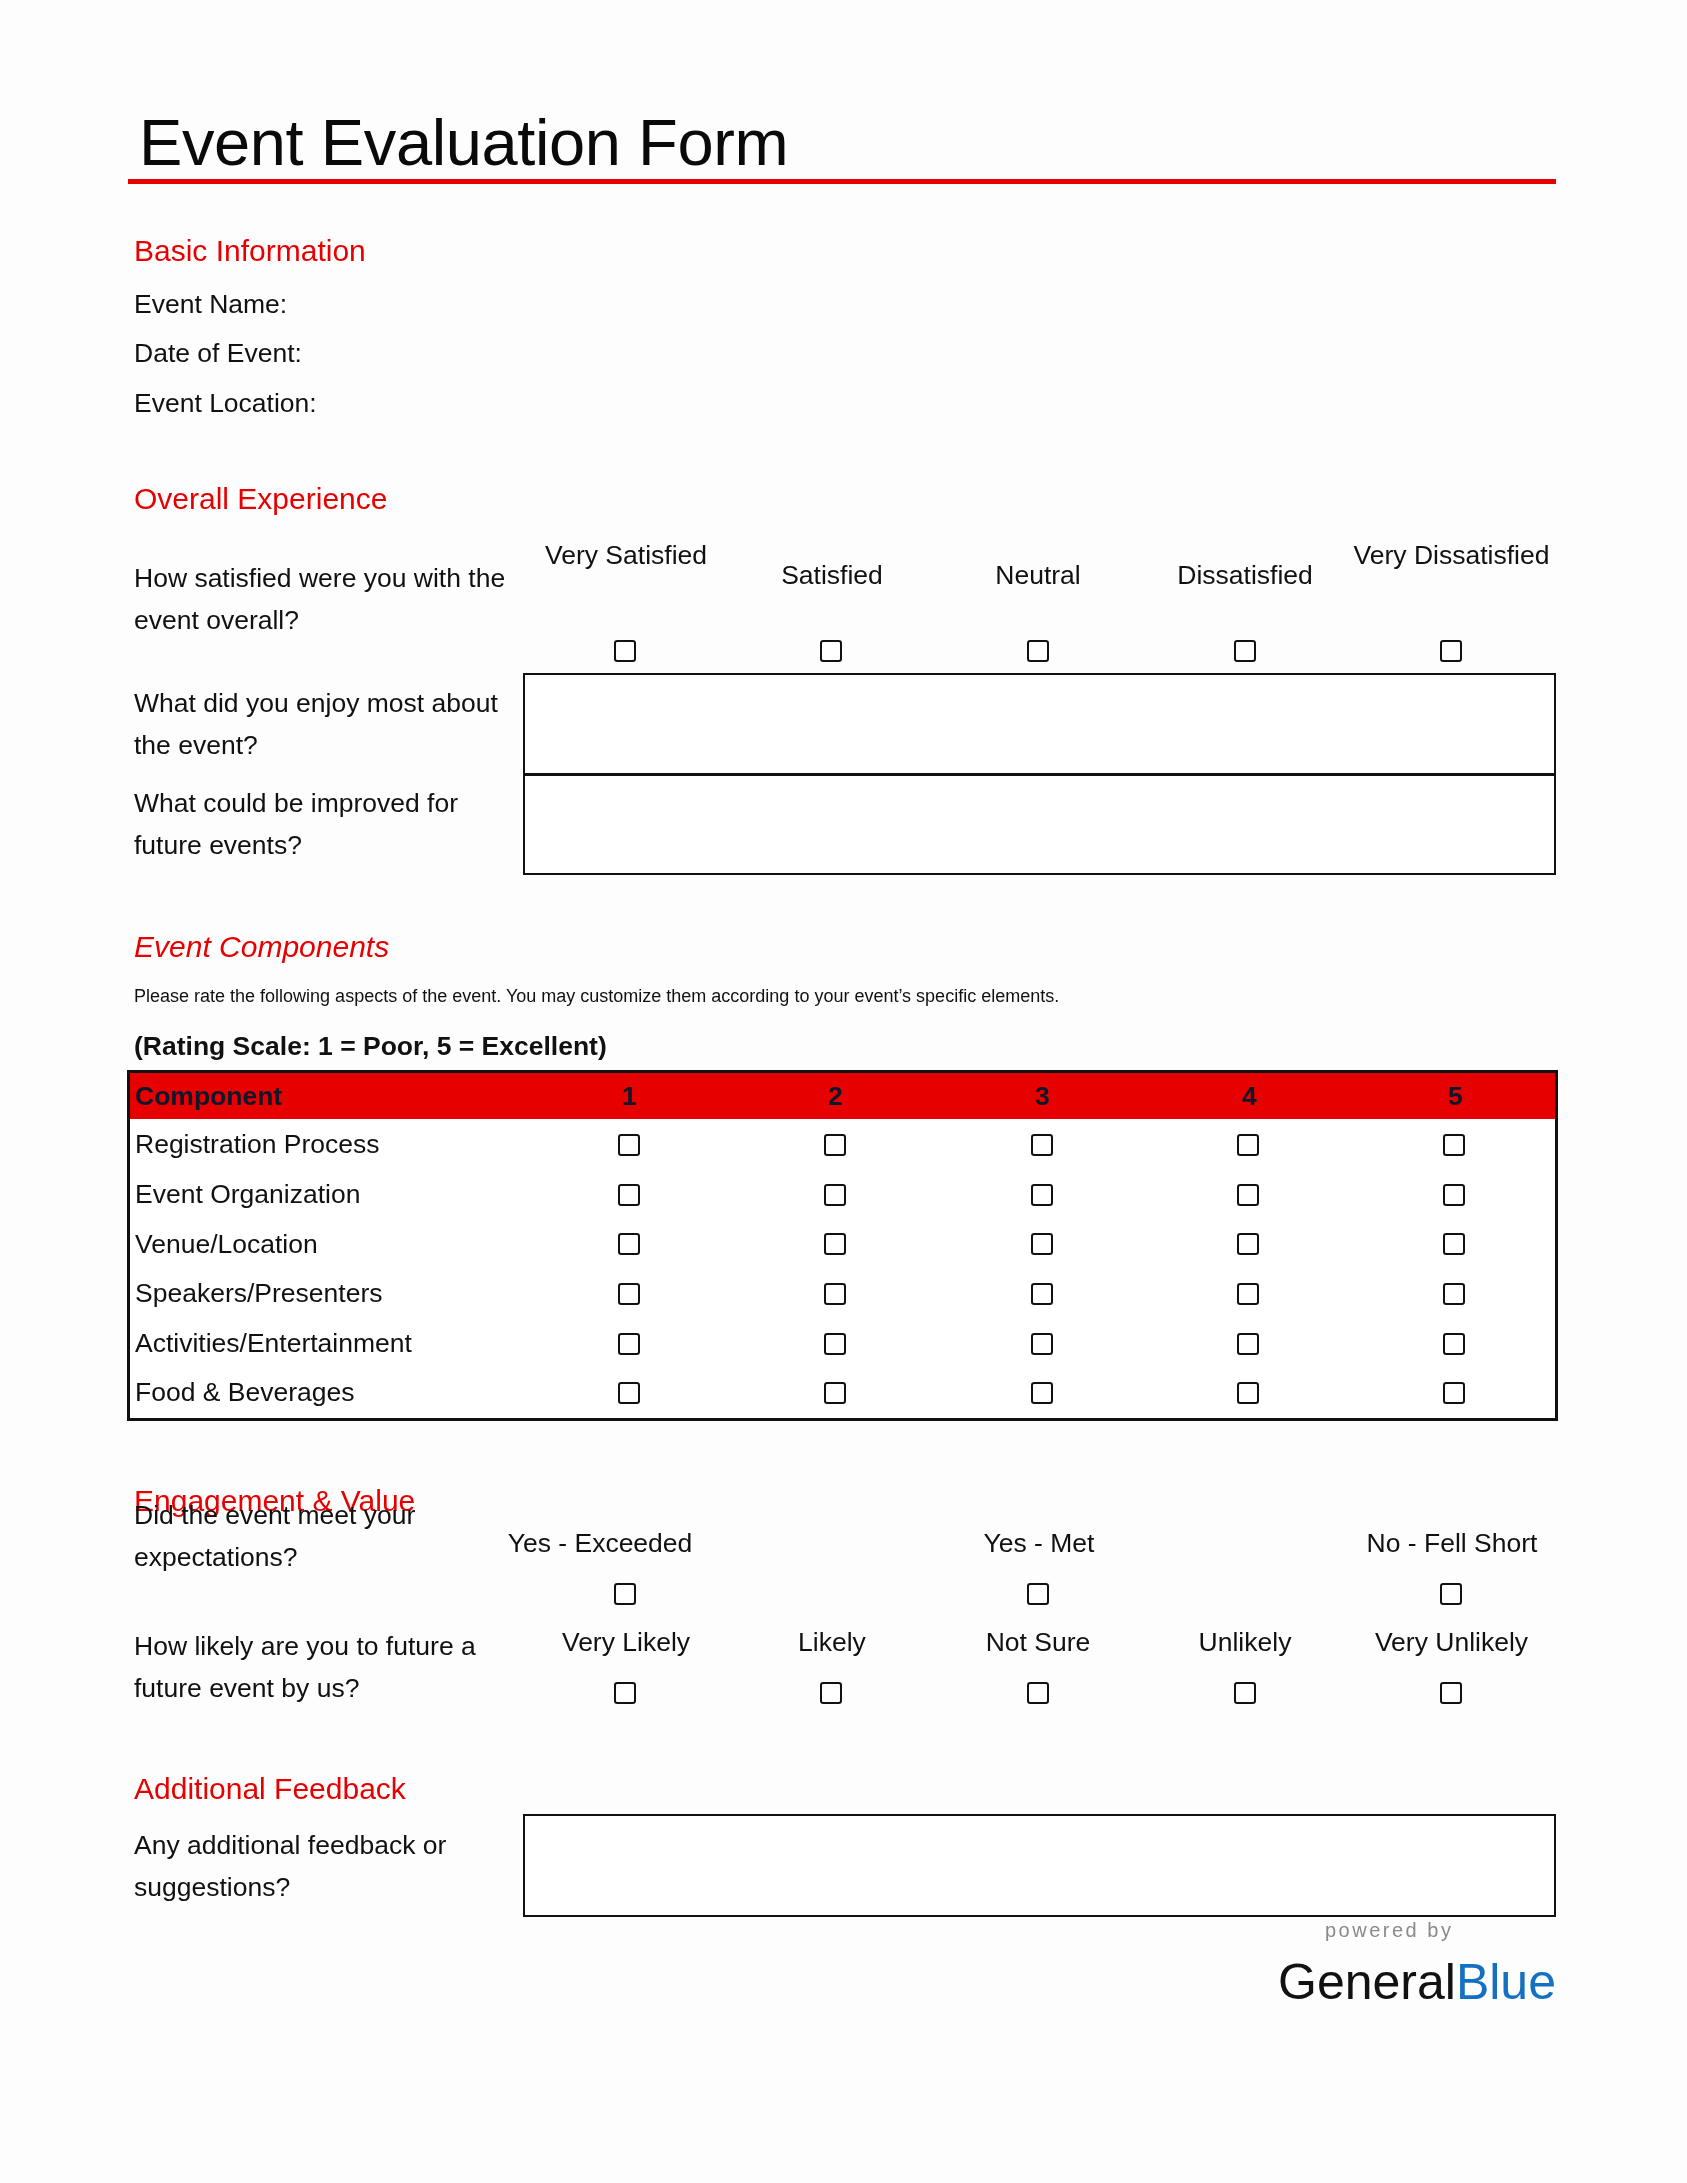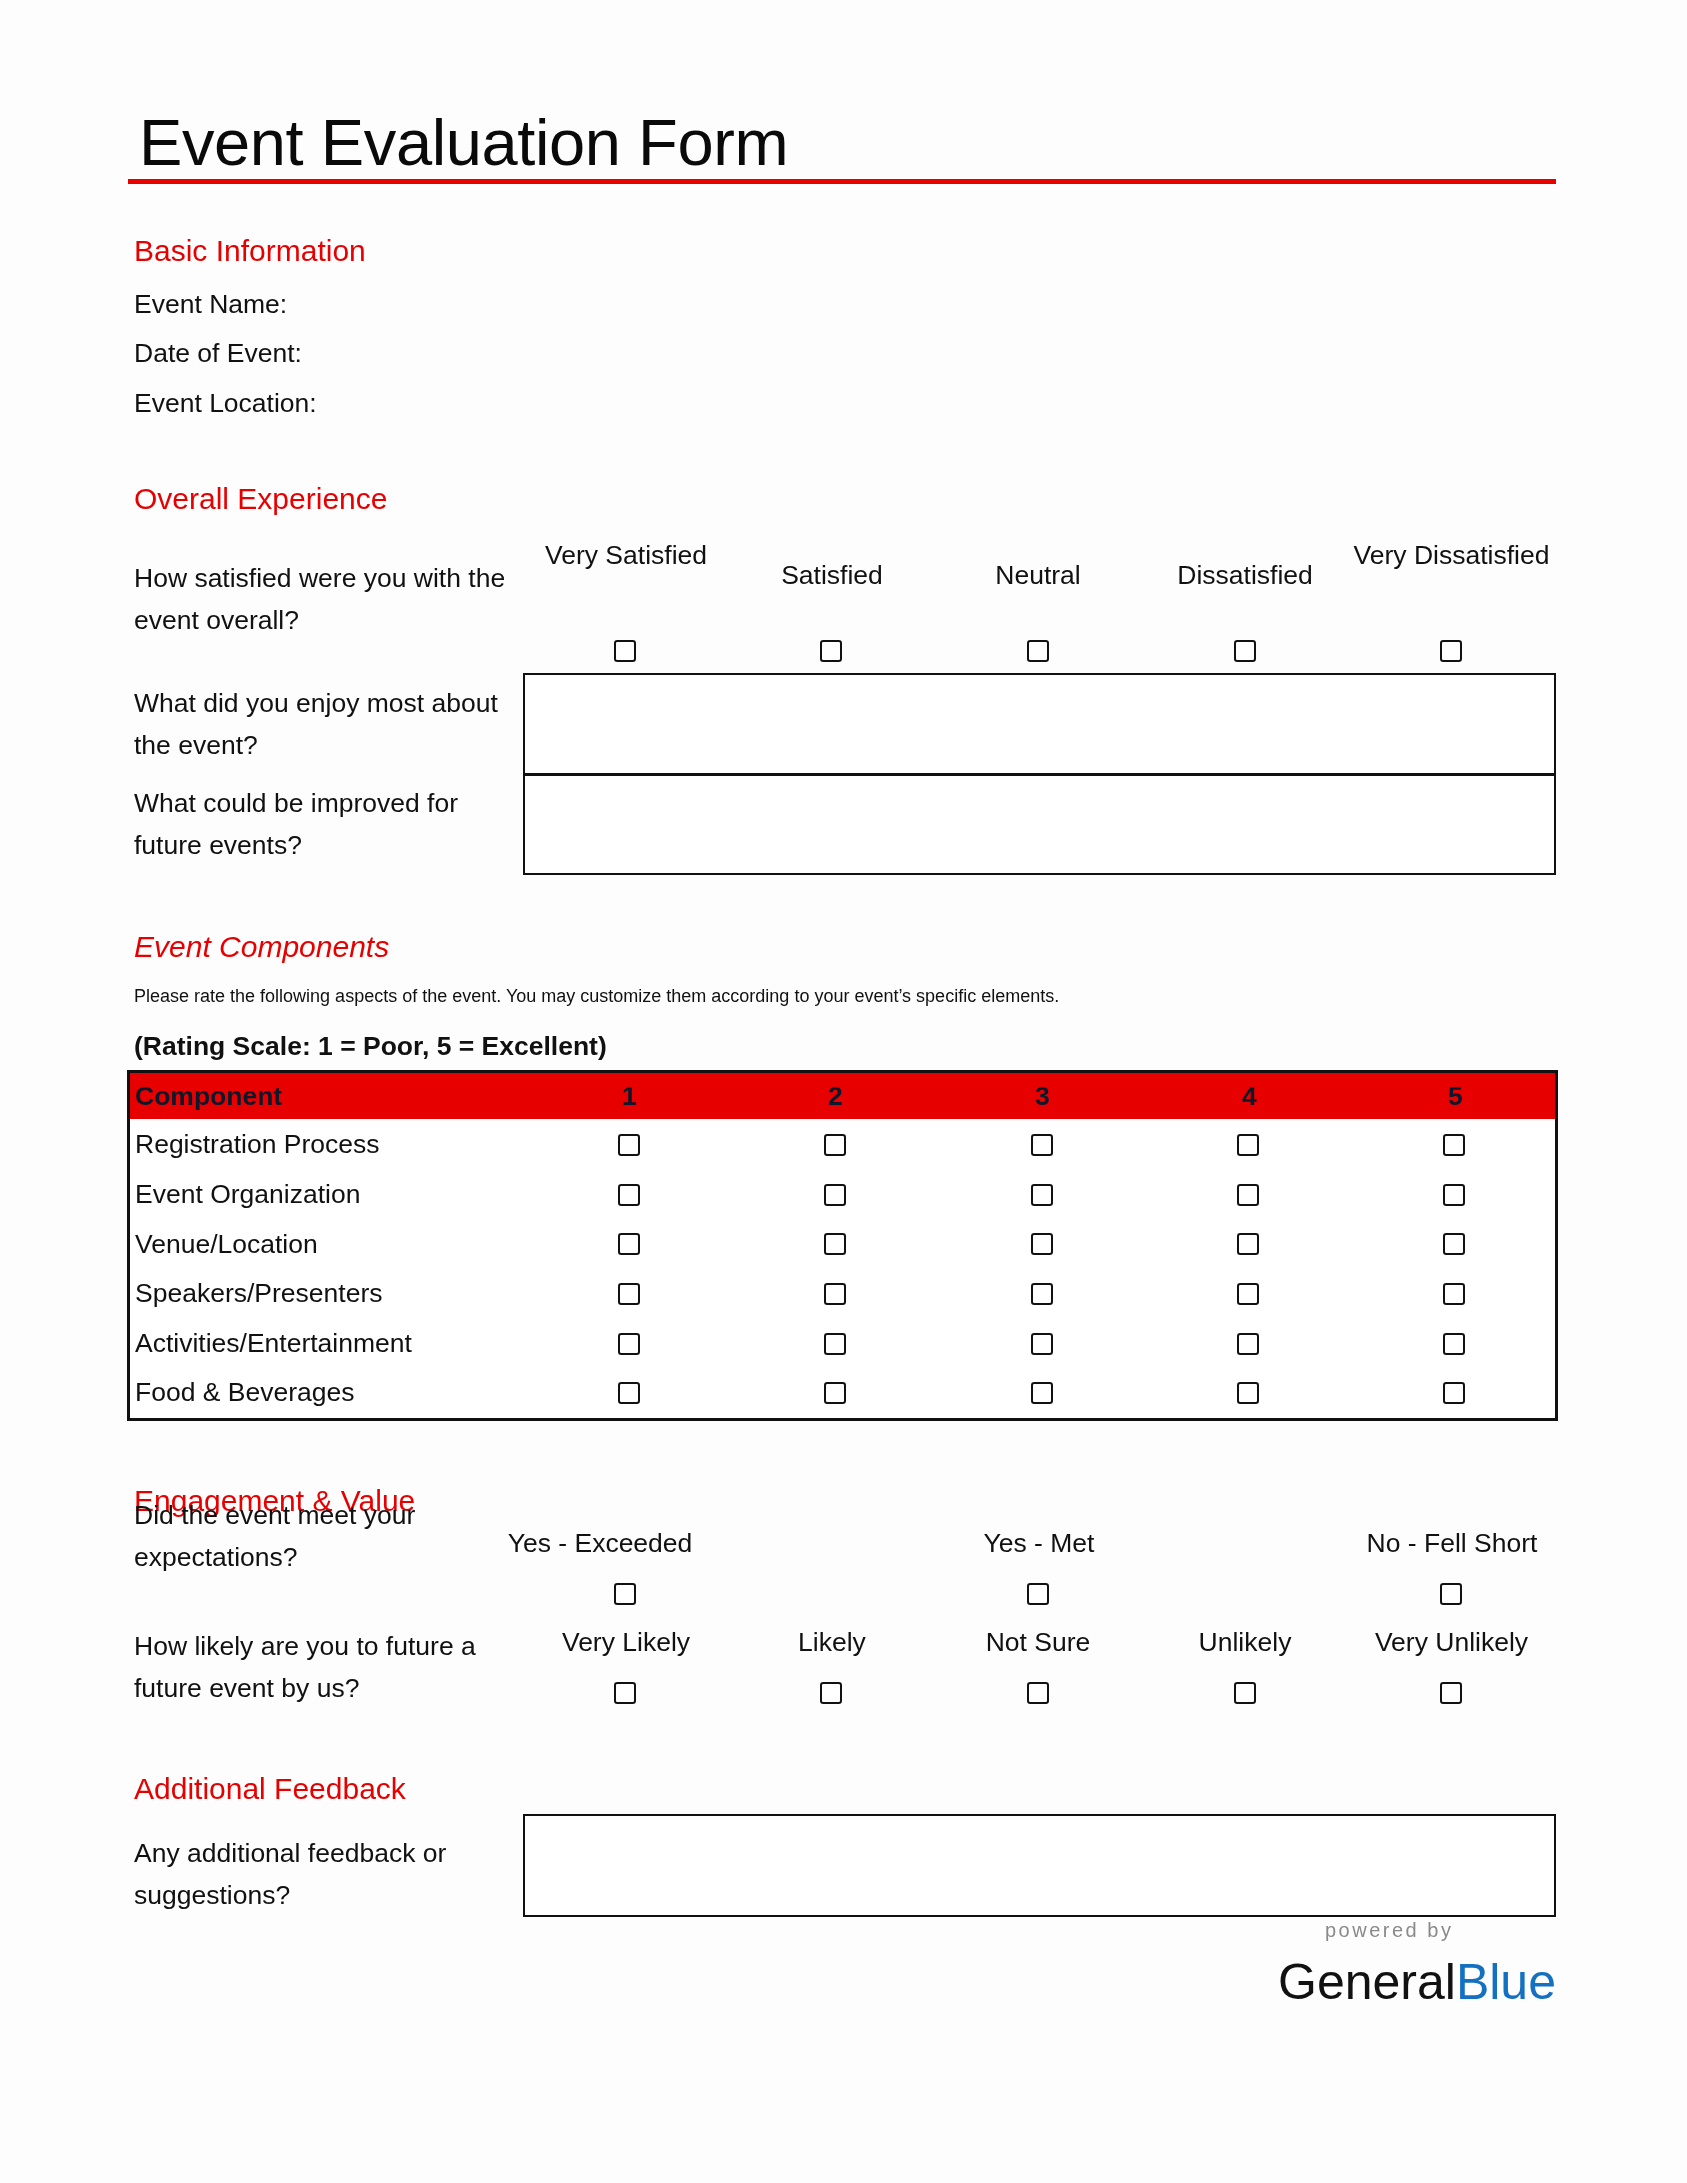--- a/index.html
+++ b/index.html
@@ -132,18 +132,18 @@
 <div class="abs opt" style="left:939px; top:1621px;">Not Sure</div>
 <div class="abs opt" style="left:1146px; top:1621px;">Unlikely</div>
 <div class="abs opt" style="left:1340px; top:1621px; width:223px;">Very Unlikely</div>
 <div class="abs cb" style="left:614px; top:1682px;"></div>
 <div class="abs cb" style="left:820px; top:1682px;"></div>
 <div class="abs cb" style="left:1027px; top:1682px;"></div>
 <div class="abs cb" style="left:1234px; top:1682px;"></div>
 <div class="abs cb" style="left:1440px; top:1682px;"></div>
 
 <div class="abs section" style="top:1771px;">Additional Feedback</div>
-<div class="abs q" style="top:1824px; width:356px;margin-top:8px;">Any additional feedback or suggestions?</div>
+<div class="abs q" style="top:1824px; width:356px;">Any additional feedback or suggestions?</div>
 <div class="abs tbox" style="top:1814px; height:103px;"></div>
 
 <div class="abs footer-pb">powered by</div>
 <div class="abs footer-logo"><span>General</span><span class="blue">Blue</span></div>
 
 
 </body></html>

